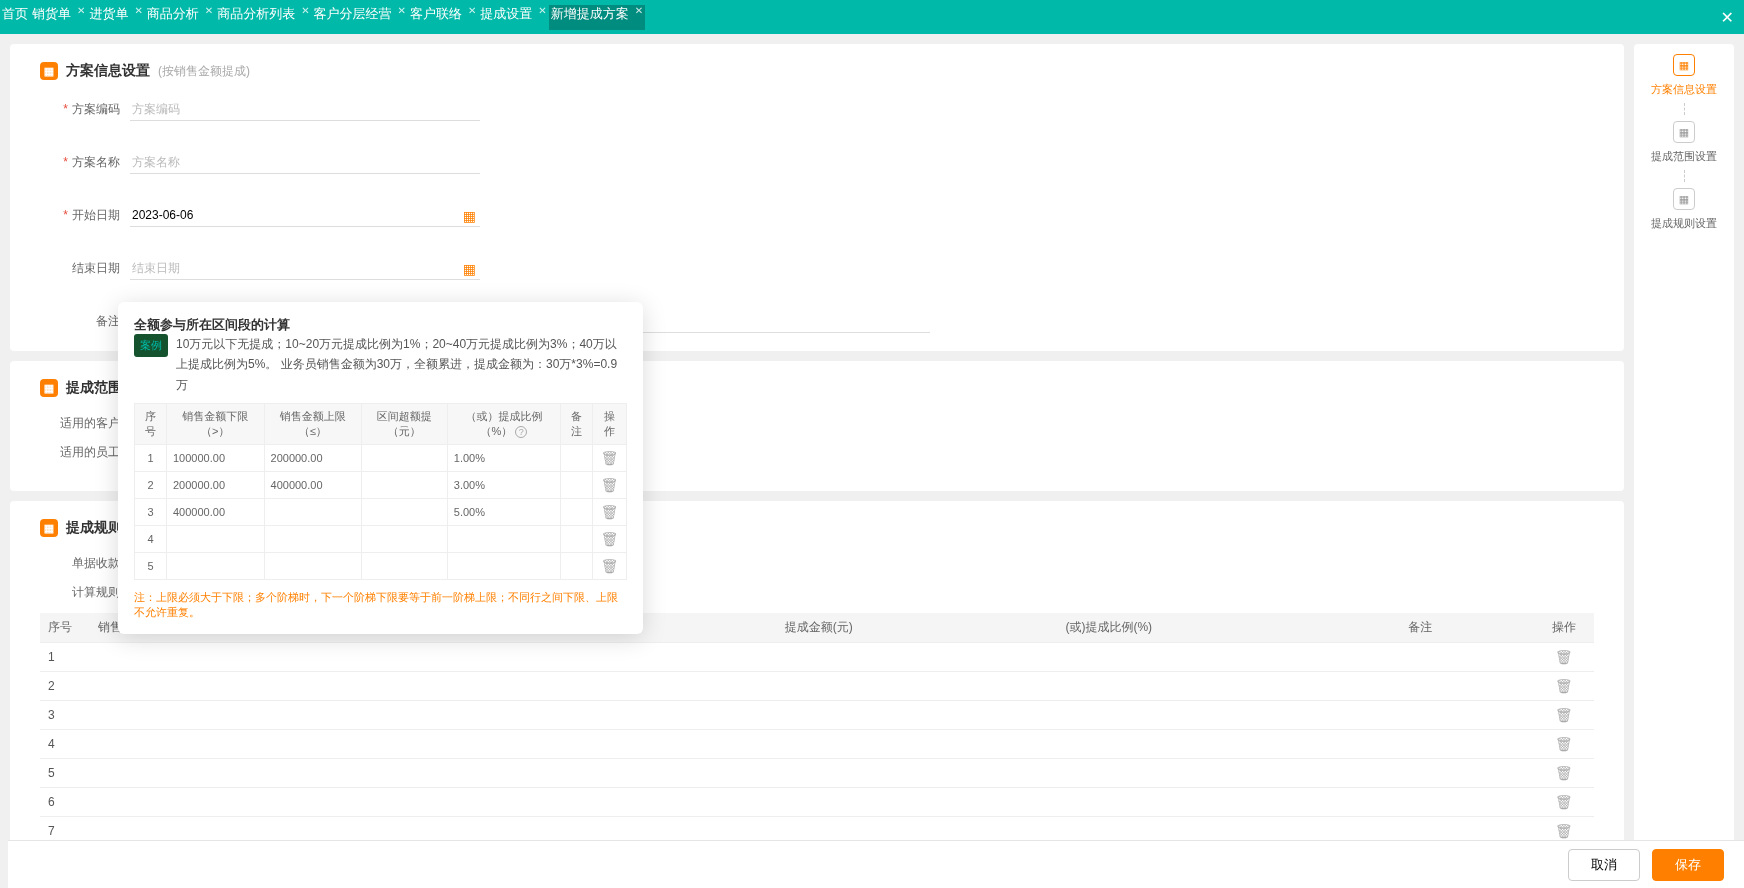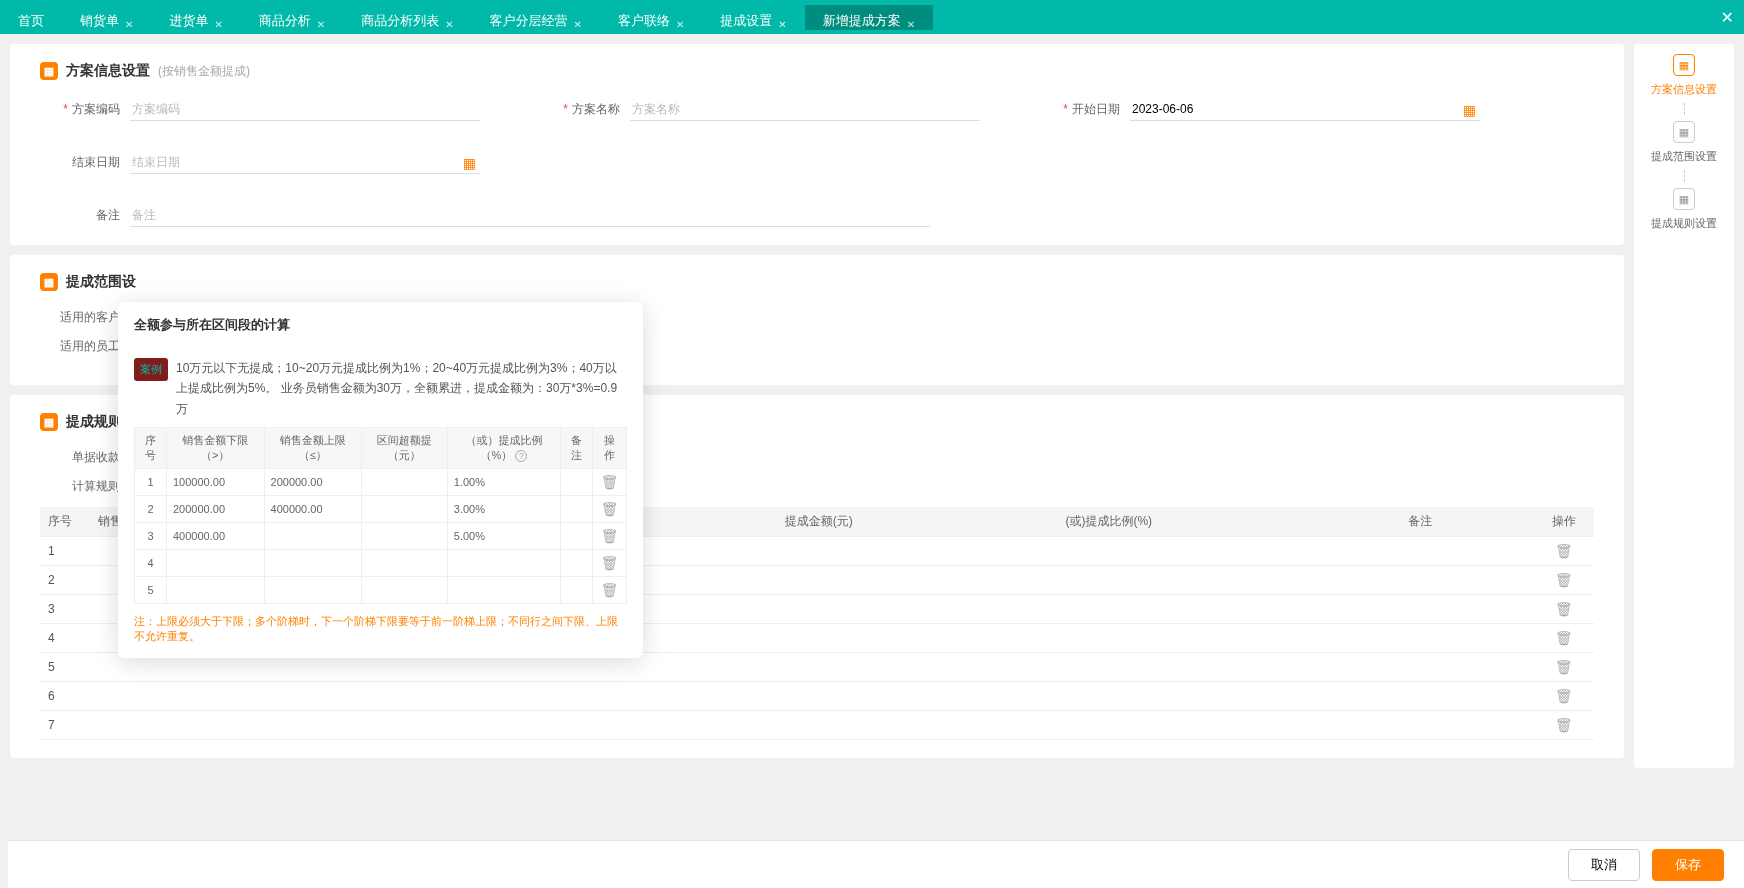--- a/index.html
+++ b/index.html
@@ -1,38 +1,38 @@
 <!DOCTYPE html>
 <html><head>
 <meta charset="utf-8">
 <style>
 * { box-sizing: border-box; margin: 0; padding: 0; }
 body { font-family: "Microsoft YaHei", Arial, sans-serif; font-size: 12px; color: #333; background: #f0f0f0; }
 
 .tab-bar { background: #00b9a8; color: #fff; height: 34px; display: flex; align-items: center; position: relative; }
-.tab { padding: 0 18px; height: 25px; display: flex; align-items: flex-end; gap: 6px; font-size: 13px; cursor: pointer; }
+.tab { padding: 0 2px; height: 25px; display: flex; align-items: flex-start; gap: 6px; font-size: 13px; cursor: pointer; }
 .tab.active { background: #008c7f; }
 .tab .close { font-size: 10px; opacity: .8; }
 .tab-bar .global-close { position: absolute; right: 10px; font-size: 16px; cursor: pointer; }
 
 .page { display: flex; padding: 10px 10px 60px 10px; gap: 10px; }
 .main { flex: 1; min-width: 0; }
 .anchor-nav { width: 100px; background: #fff; padding: 10px 0; border-radius: 4px; display: flex; flex-direction: column; align-items: center; gap: 6px; font-size: 11px; }
 .anchor-nav .icon-circ { width: 22px; height: 22px; border: 1px solid #ccc; border-radius: 4px; display: flex; align-items: center; justify-content: center; color: #999; }
 .anchor-nav .icon-circ.active { border-color: #ff8000; color: #ff8000; }
 .anchor-nav .label { color: #666; }
 .anchor-nav .label.active { color: #ff8000; }
 .anchor-nav .vline { width: 1px; height: 12px; border-left: 1px dashed #ccc; }
 
 .panel { background: #fff; border-radius: 4px; margin-bottom: 10px; padding: 18px 30px; position: relative; }
 .panel-header { display: flex; align-items: center; gap: 8px; font-size: 14px; font-weight: bold; margin-bottom: 18px; }
 .badge-icon { width: 18px; height: 18px; border-radius: 4px; display: inline-flex; align-items: center; justify-content: center; background: #ff8000; color: #fff; font-size: 11px; }
 .panel-subtitle { font-size: 12px; color: #aaa; font-weight: normal; }
 
-.form-row-group { display: flex; flex-wrap: wrap; gap: 30px 60px; }
+.form-row-group { display: flex; flex-wrap: wrap; gap: 30px 60px; flex-direction: column; }
 .form-row { display: flex; align-items: center; }
 .form-label { width: 80px; text-align: right; margin-right: 10px; color: #666; font-size: 12px; }
 .form-label.req::before { content: "*"; color: #e74c3c; margin-right: 4px; }
 .form-input { width: 350px; border: none; border-bottom: 1px solid #ddd; padding: 4px 2px; font-size: 12px; outline: none; }
 .form-input::placeholder { color: #bbb; }
 .form-input.wide { width: 800px; }
 .date-wrap { position: relative; width: 350px; }
 .date-wrap .cal-icon { position: absolute; right: 4px; top: 4px; color: #ff8000; font-size: 14px; pointer-events: none; }
 
 .line-item { display: flex; align-items: center; margin-bottom: 12px; gap: 8px; }
@@ -43,23 +43,23 @@
 .rule-table { width: 100%; border-collapse: collapse; margin-top: 4px; }
 .rule-table th, .rule-table td { border-bottom: 1px solid #eee; padding: 6px 8px; font-size: 12px; text-align: left; }
 .rule-table th { background: #f5f5f5; font-weight: normal; color: #666; }
 .rule-table td { color: #555; }
 .rule-table .idx { width: 50px; }
 .rule-table .op { width: 60px; text-align: center; }
 .trash { color: #aaa; cursor: pointer; font-size: 14px; }
 
 
 .popup { position: absolute; left: 108px; top: 258px; width: 525px; background: #fff; border-radius: 6px; box-shadow: 0 4px 24px rgba(0,0,0,.15); padding: 14px 16px; z-index: 50; }
-.popup h4 { font-size: 13px; font-weight: bold; margin-bottom: 24px; }
+.popup h4 { font-size: 13px; font-weight: bold; margin-bottom: 0; }
 .example-block { display: flex; gap: 8px; font-size: 12px; color: #555; line-height: 1.7; margin-bottom: 8px; }
-.example-tag { flex-shrink: 0; background: #7f1d1d; color: #00b9a8; padding: 2px 6px; border-radius: 3px; height: fit-content; font-size: 11px; }
+.example-tag { flex-shrink: 0; background: #14532d; color: #00b9a8; padding: 2px 6px; border-radius: 3px; height: fit-content; font-size: 11px; }
 .pop-table { width: 100%; border-collapse: collapse; font-size: 11px; }
 .pop-table th, .pop-table td { border: 1px solid #eee; padding: 5px 6px; text-align: center; color: #666; }
 .pop-table th { background: #f7f7f7; font-weight: normal; }
 .pop-table td.num { text-align: left; padding-right: 12px; }
 .note { color: #ff8000; font-size: 11px; margin-top: 10px; }
 
 .footer { position: fixed; bottom: 0; left: 8px; right: 0; height: 48px; background: #fff; border-top: 1px solid #e5e5e5; display: flex; align-items: center; justify-content: flex-end; gap: 12px; padding: 0 20px; }
 .btn { padding: 6px 22px; border: 1px solid #ccc; background: #fff; border-radius: 4px; font-size: 13px; cursor: pointer; }
 .btn.primary { background: #ff8000; border-color: #ff8000; color: #fff; }
 

